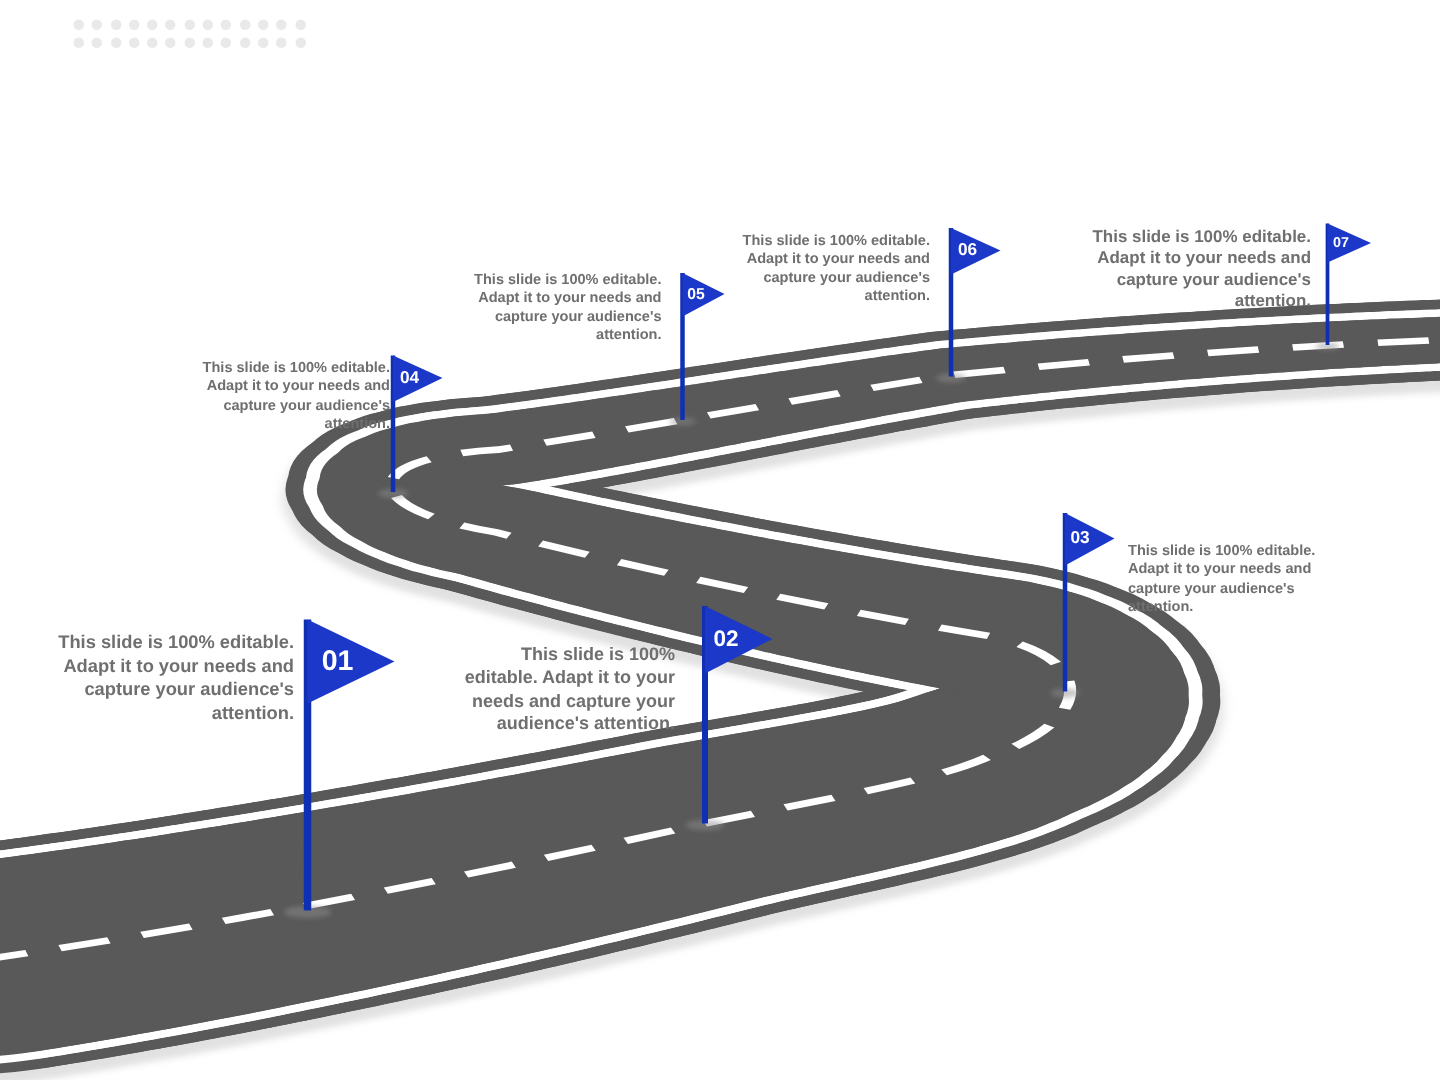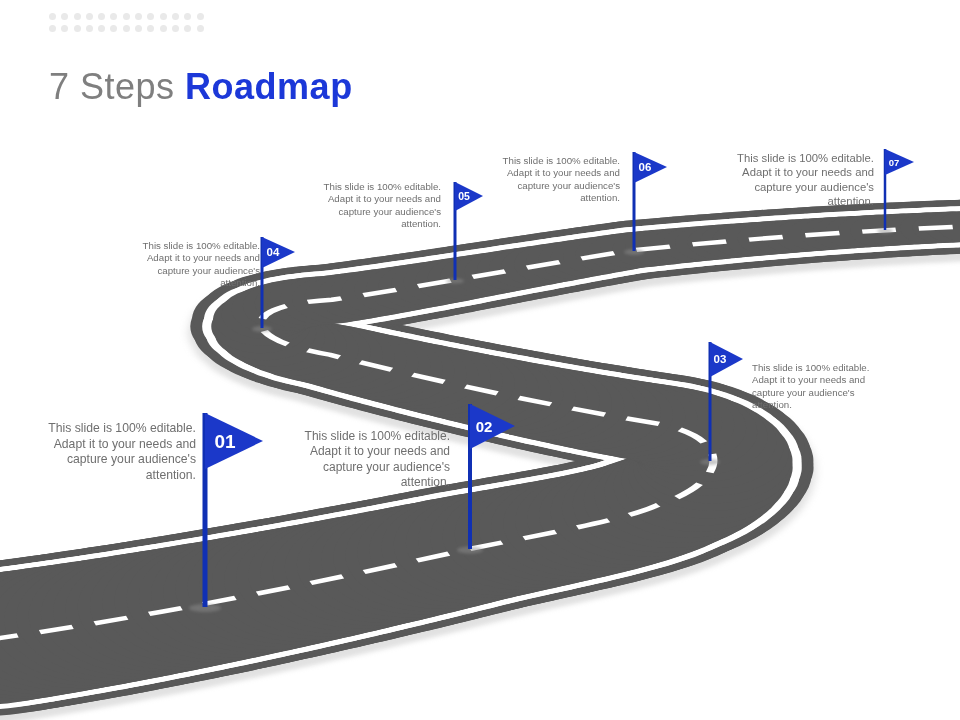--- a/index.html
+++ b/index.html
@@ -30,21 +30,21 @@
   #road-svg{position:absolute;left:0;top:0;width:960px;height:720px;}
   .centerline{fill:none;stroke:#ffffff;stroke-width:8;stroke-dasharray:34 23;}
   .pennant{fill:var(--accent);}
   .pole{stroke:var(--pole);}
   .psh{fill:#8d8d8d;opacity:0.5;}
   .fnum{
     fill:#ffffff;font-weight:700;text-anchor:middle;dominant-baseline:central;
     font-family:"Liberation Sans",sans-serif;
   }
   .desc{
-    position:absolute;color:var(--text-gray);line-height:1.28;
+    position:absolute;color:var(--text-gray);line-height:1.28;font-weight:bold;
   }
 </style>
 </head>
 <body>
 
 <div class="slide">
 
   <div id="dots" class="dots">
       <span class="dot"></span>
       <span class="dot"></span>
@@ -67,21 +67,20 @@
       <span class="dot"></span>
       <span class="dot"></span>
       <span class="dot"></span>
       <span class="dot"></span>
       <span class="dot"></span>
       <span class="dot"></span>
       <span class="dot"></span>
       <span class="dot"></span>
     </div>
 
-  <h1 class="title"><span class="t-gray">7 Steps</span> <span class="t-blue">Roadmap</span></h1>
 
   <svg id="road-svg" viewBox="0 0 960 720">
     <defs>
       <filter id="soft" x="-20%" y="-20%" width="140%" height="140%">
           <feGaussianBlur stdDeviation="4"></feGaussianBlur>
         </filter>
       <filter id="soft2" x="-80%" y="-80%" width="260%" height="260%">
           <feGaussianBlur stdDeviation="1.6"></feGaussianBlur>
         </filter>
     </defs>

